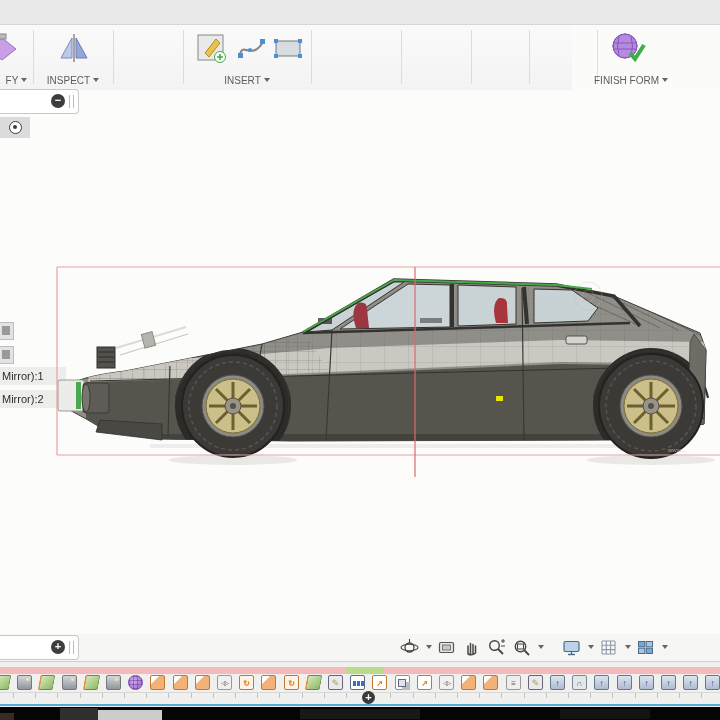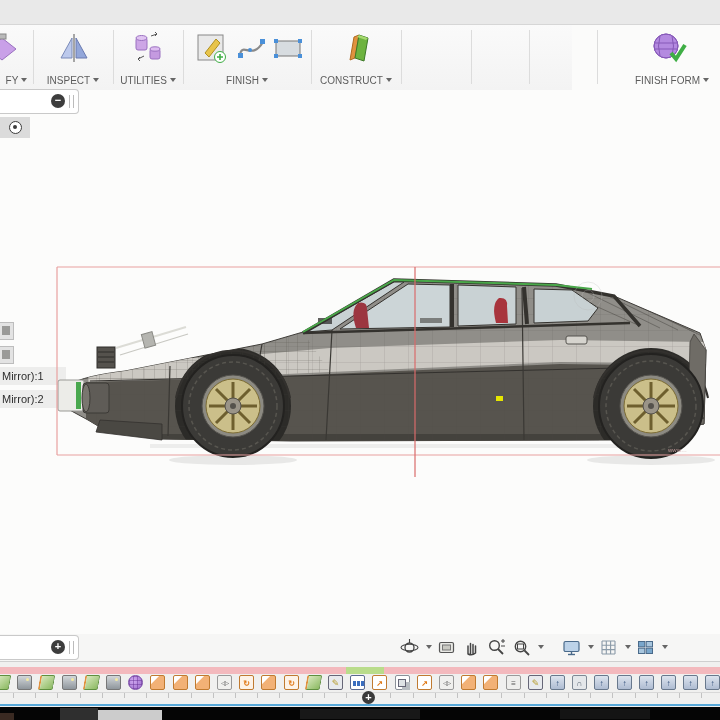--- a/index.html
+++ b/index.html
@@ -131,32 +131,20 @@
       <span class="tb-icon" style="left:21px">
         <svg width="34" height="36">
             <polygon points="15,8 15,28 4,28" fill="#bcc9ec" stroke="#7a8ab8"></polygon>
         <polygon points="19,8 19,28 30,28" fill="#93a7da" stroke="#6a7ab0"></polygon>
         <line x1="17" y1="4" x2="17" y2="32" stroke="#555"></line>
           </svg>
       </span>
       <span class="tb-label"><span>INSPECT</span><span class="caret"></span></span>
     </div>
 
-    <div class="tb-group" style="left:116px;width:64px">
-      <span class="tb-icon" style="left:14px">
-        <svg width="36" height="36">
-          <rect x="6" y="8" width="11" height="12" rx="2" fill="#cda6e6" stroke="#9a70c0"></rect>
-          <ellipse cx="11.5" cy="8" rx="5.5" ry="2.5" fill="#e0c4f2" stroke="#9a70c0"></ellipse>
-          <rect x="20" y="19" width="10" height="10" rx="2" fill="#c49ae0" stroke="#9a70c0"></rect>
-          <ellipse cx="25" cy="19" rx="5" ry="2.2" fill="#ddbcf0" stroke="#9a70c0"></ellipse>
-          <path d="M21,6 l6,-2 m-2,-2 l2,2 -2,2 M14,26 l-6,3 m2,2 l-2,-2 2,-2" stroke="#555" fill="none"></path>
-        </svg>
-      </span>
-      <span class="tb-label"><span>UTILITIES</span><span class="caret"></span></span>
-    </div>
 
     <div class="tb-group" style="left:186px;width:122px">
       <span class="tb-icon" style="left:8px">
         <svg width="34" height="36">
             <rect x="4" y="5" width="25" height="25" fill="#e9e9e9" stroke="#888"></rect>
         <polygon points="11,23 22,9 26,13 15,27" fill="#e8c44a" stroke="#b09020"></polygon>
         <circle cx="26" cy="27" r="5.5" fill="#fff" stroke="#3fae45"></circle>
         <path d="M26,24 v6 M23,27 h6" stroke="#3fae45" stroke-width="1.6"></path>
           </svg>
       </span>
@@ -170,38 +158,28 @@
       </span>
       <span class="tb-icon" style="left:86px;top:12px">
         <svg width="32" height="24">
             <rect x="4" y="4" width="24" height="15" fill="#d7dce0" stroke="#777"></rect>
         <rect x="2" y="2" width="4" height="4" fill="#4a90d9"></rect>
             <rect x="26" y="2" width="4" height="4" fill="#4a90d9"></rect>
         <rect x="26" y="17" width="4" height="4" fill="#4a90d9"></rect>
             <rect x="2" y="17" width="4" height="4" fill="#4a90d9"></rect>
           </svg>
       </span>
-      <span class="tb-label"><span>FINISH</span><span class="caret"></span></span>
-    </div>
-
-    <div class="tb-group" style="left:314px;width:84px">
-      <span class="tb-icon" style="left:28px">
-        <svg width="32" height="36">
-            <polygon points="8,30 12,7 17,5 13,28" fill="#e0923f" stroke="#b06a20"></polygon>
-        <polygon points="13,28 17,5 26,8 22,31" fill="#6db33f" stroke="#3e7a28"></polygon>
-        <polygon points="17,5 26,8 24,10 15,7" fill="#a5d86e"></polygon>
-          </svg>
-      </span>
-      <span class="tb-label"><span>CONSTRUCT</span><span class="caret"></span></span>
-    </div>
-
-
-
-
-    <div class="tb-group" style="left:628px;width:88px">
+      <span class="tb-label"><span>INSERT</span><span class="caret"></span></span>
+    </div>
+
+
+
+
+
+    <div class="tb-group" style="left:587px;width:88px">
       <span class="tb-icon" style="left:22px">
         <svg width="40" height="36">
             <circle cx="16" cy="16" r="12" fill="#b48ae0" stroke="#8658b8"></circle>
           <path d="M16,4 a12,12 0 0 0 0,24 M16,4 a12,12 0 0 1 0,24 M10,6 q-3,10 0,20 M22,6 q3,10 0,20 M4,13 h24 M4,19 h24" fill="none" stroke="#8658b8" stroke-width="1"></path>
           <polyline points="21,23 26,29 35,15" fill="none" stroke="#3fae45" stroke-width="4"></polyline>
           </svg>
       </span>
       <span class="tb-label"><span>FINISH FORM</span><span class="caret"></span></span>
     </div>
   </div>

